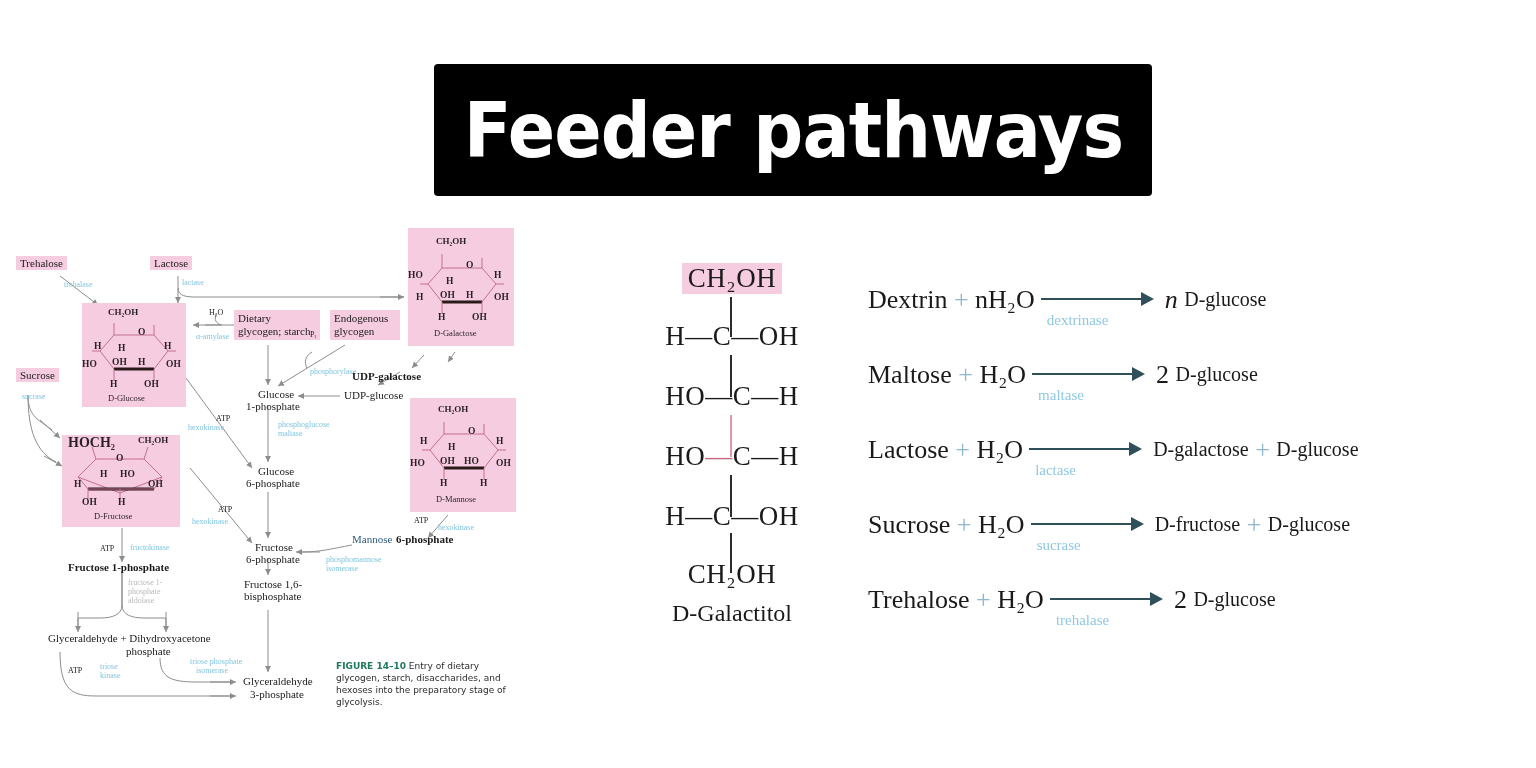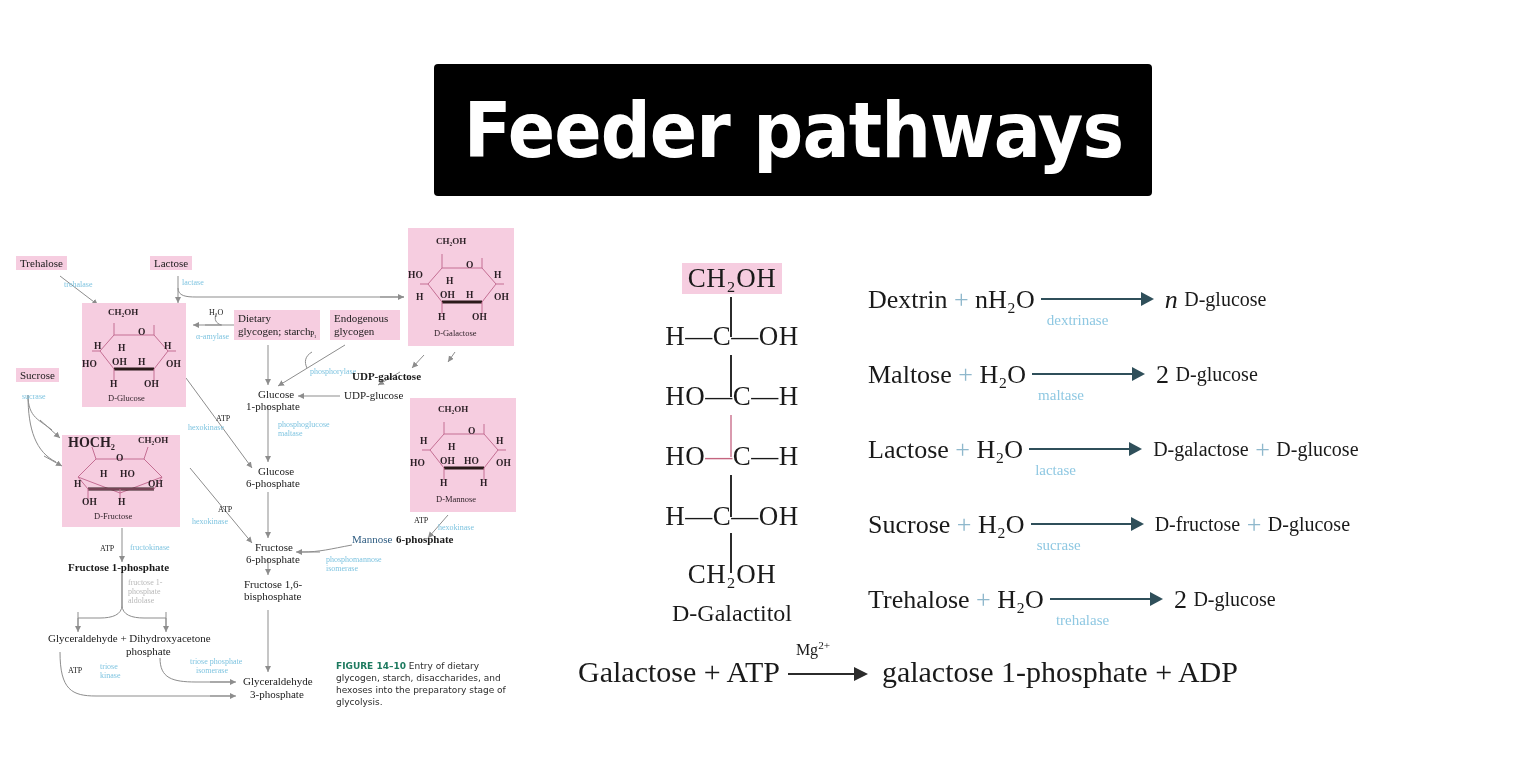--- a/index.html
+++ b/index.html
@@ -434,23 +434,14 @@
         <span class="shaft"></span>
           <span class="head"></span>
         <span class="enzname">trehalase</span>
       </span>
       <span>2</span>
       <span>&nbsp;</span>
       <span class="sc">D-glucose</span>
     </div>
   </div>
 
-  <div class="bottomeq">
-    <span>Galactose + ATP</span>
-    <span class="arrowbox2">
-      <span class="shaft"></span>
-        <span class="head"></span>
-      <span class="cat"><span>Mg</span><sup style="font-size:.7em;">2+</sup></span>
-    </span>
-    <span>galactose 1-phosphate + ADP</span>
-  </div>
 
 </div>
 
 </body></html>

